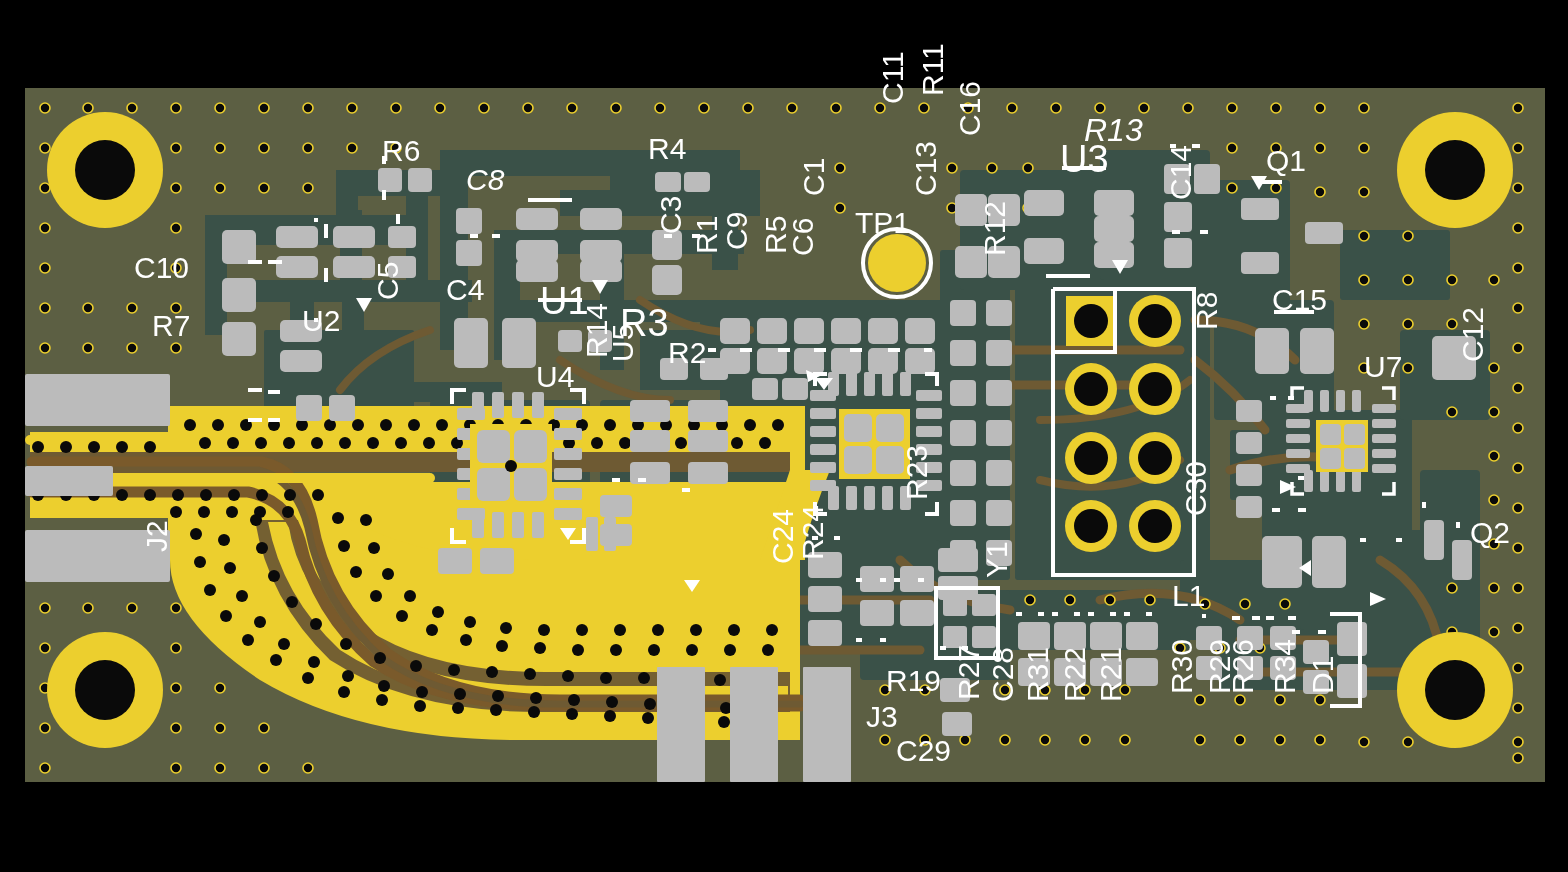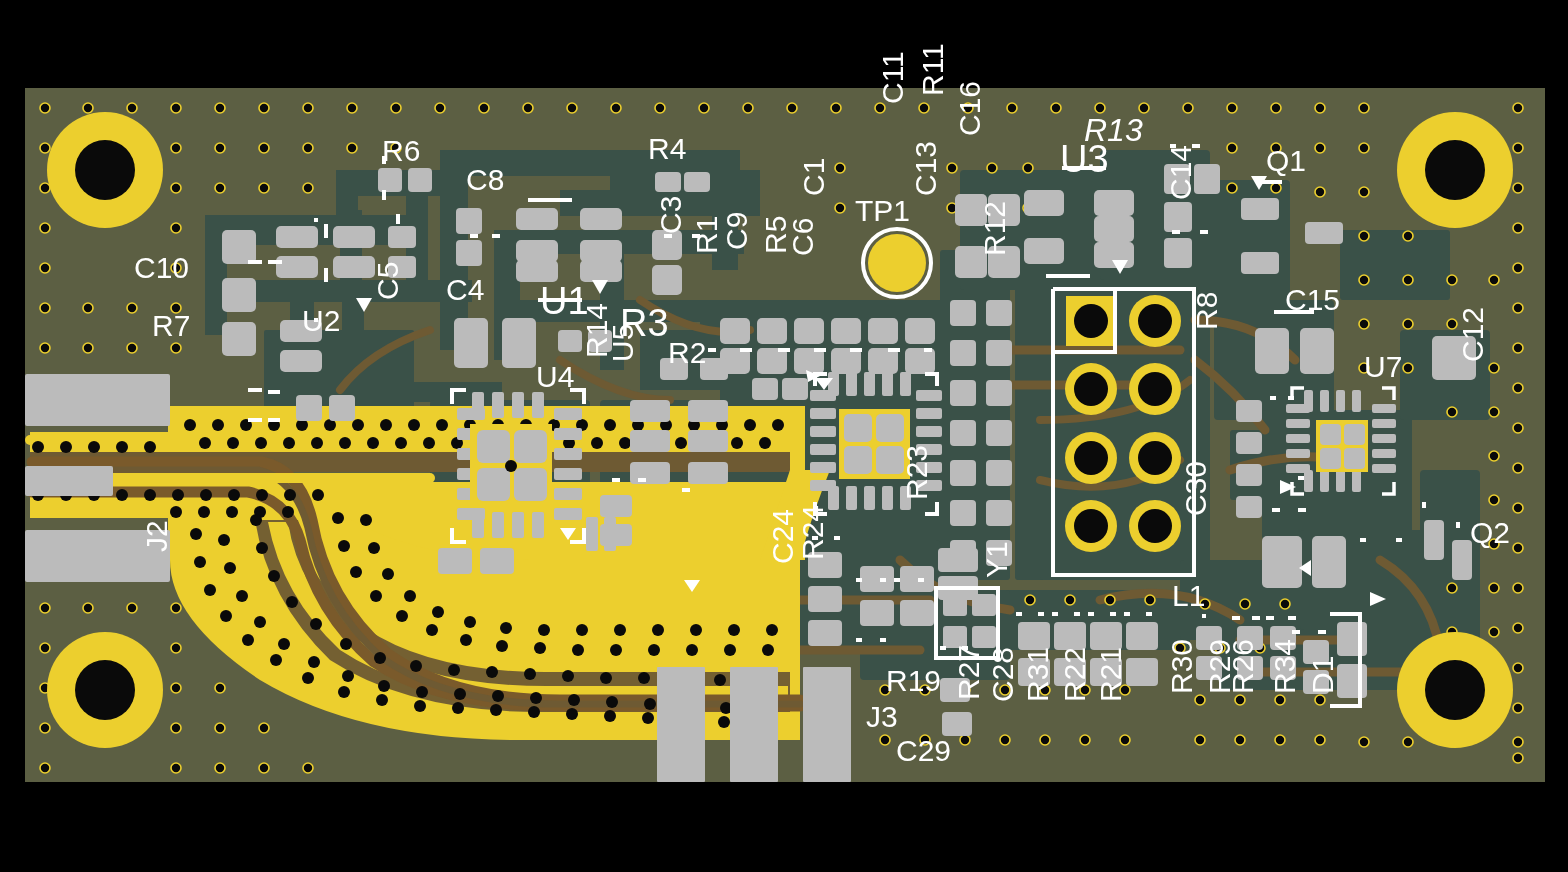--- a/index.html
+++ b/index.html
@@ -923,46 +923,46 @@
 
     </g>
   </svg>
 
   <div id="labels">
       <div class="lbl" style="left: 134px; top: 253px; font-size: 30px;">C10</div>
       <div class="lbl" style="left: 152px; top: 311px; font-size: 30px;">R7</div>
       <div class="lbl" style="left: 302px; top: 306px; font-size: 30px;">U2</div>
       <div class="lbl" style="left: 403px; top: 300px; font-size: 30px; transform: rotate(-90deg) translateY(-100%);">C5</div>
       <div class="lbl" style="left: 382px; top: 136px; font-size: 30px;">R6</div>
-      <div class="lbl" style="left: 466px; top: 165px; font-size: 30px;">C8</div>
+      <div class="lbl" style="left: 466px; top: 165px; font-size: 30px; font-style: italic;">C8</div>
       <div class="lbl" style="left: 446px; top: 275px; font-size: 30px;">C4</div>
       <div class="lbl" style="left: 540px; top: 282px; font-size: 38px;">U1</div>
       <div class="lbl" style="left: 536px; top: 362px; font-size: 30px;">U4</div>
       <div class="lbl" style="left: 612px; top: 358px; font-size: 30px; transform: rotate(-90deg) translateY(-100%);">R14</div>
       <div class="lbl" style="left: 638px; top: 362px; font-size: 30px; transform: rotate(-90deg) translateY(-100%);">U5</div>
       <div class="lbl" style="left: 620px; top: 304px; font-size: 38px;">R3</div>
       <div class="lbl" style="left: 668px; top: 338px; font-size: 30px; text-align: center;">R2</div>
       <div class="lbl" style="left: 648px; top: 134px; font-size: 30px;">R4</div>
       <div class="lbl" style="left: 686px; top: 234px; font-size: 30px; transform: rotate(-90deg) translateY(-100%);">C3</div>
       <div class="lbl" style="left: 722px; top: 254px; font-size: 30px; transform: rotate(-90deg) translateY(-100%);">R1</div>
       <div class="lbl" style="left: 752px; top: 250px; font-size: 30px; transform: rotate(-90deg) translateY(-100%);">C9</div>
       <div class="lbl" style="left: 791px; top: 254px; font-size: 30px; transform: rotate(-90deg) translateY(-100%);">R5</div>
       <div class="lbl" style="left: 818px; top: 256px; font-size: 30px; transform: rotate(-90deg) translateY(-100%);">C6</div>
       <div class="lbl" style="left: 829px; top: 196px; font-size: 30px; transform: rotate(-90deg) translateY(-100%);">C1</div>
-      <div class="lbl" style="left: 855px; top: 196px; font-size: 30px; text-align: center;">TP1</div>
+      <div class="lbl" style="left: 855px; top: 208px; font-size: 30px; text-align: center;">TP1</div>
       <div class="lbl" style="left: 908px; top: 104px; font-size: 30px; transform: rotate(-90deg) translateY(-100%);">C11</div>
       <div class="lbl" style="left: 941px; top: 196px; font-size: 30px; transform: rotate(-90deg) translateY(-100%);">C13</div>
       <div class="lbl" style="left: 948px; top: 96px; font-size: 30px; transform: rotate(-90deg) translateY(-100%);">R11</div>
       <div class="lbl" style="left: 985px; top: 136px; font-size: 30px; transform: rotate(-90deg) translateY(-100%);">C16</div>
       <div class="lbl" style="left: 1010px; top: 256px; font-size: 30px; transform: rotate(-90deg) translateY(-100%);">R12</div>
       <div class="lbl" style="left: 1060px; top: 140px; font-size: 38px;">U3</div>
       <div class="lbl" style="left: 1084px; top: 114px; font-size: 32px; font-style: italic;">R13</div>
       <div class="lbl" style="left: 1266px; top: 146px; font-size: 30px;">Q1</div>
       <div class="lbl" style="left: 1196px; top: 200px; font-size: 30px; transform: rotate(-90deg) translateY(-100%);">C14</div>
-      <div class="lbl" style="left: 1272px; top: 285px; font-size: 30px; margin-left: 13px;">C15</div>
+      <div class="lbl" style="left: 1272px; top: 285px; font-size: 30px;">C15</div>
       <div class="lbl" style="left: 1222px; top: 330px; font-size: 30px; transform: rotate(-90deg) translateY(-100%);">R8</div>
       <div class="lbl" style="left: 1364px; top: 352px; font-size: 30px;">U7</div>
       <div class="lbl" style="left: 1488px; top: 362px; font-size: 30px; transform: rotate(-90deg) translateY(-100%);">C12</div>
       <div class="lbl" style="left: 1470px; top: 518px; font-size: 30px;">Q2</div>
       <div class="lbl" style="left: 1211px; top: 516px; font-size: 30px; transform: rotate(-90deg) translateY(-100%);">C30</div>
       <div class="lbl" style="left: 1172px; top: 581px; font-size: 30px;">L1</div>
       <div class="lbl" style="left: 1197px; top: 694px; font-size: 30px; transform: rotate(-90deg) translateY(-100%);">R30</div>
       <div class="lbl" style="left: 1235px; top: 694px; font-size: 30px; transform: rotate(-90deg) translateY(-100%);">R29</div>
       <div class="lbl" style="left: 1258px; top: 694px; font-size: 30px; transform: rotate(-90deg) translateY(-100%);">R26</div>
       <div class="lbl" style="left: 1300px; top: 694px; font-size: 30px; transform: rotate(-90deg) translateY(-100%);">R34</div>

